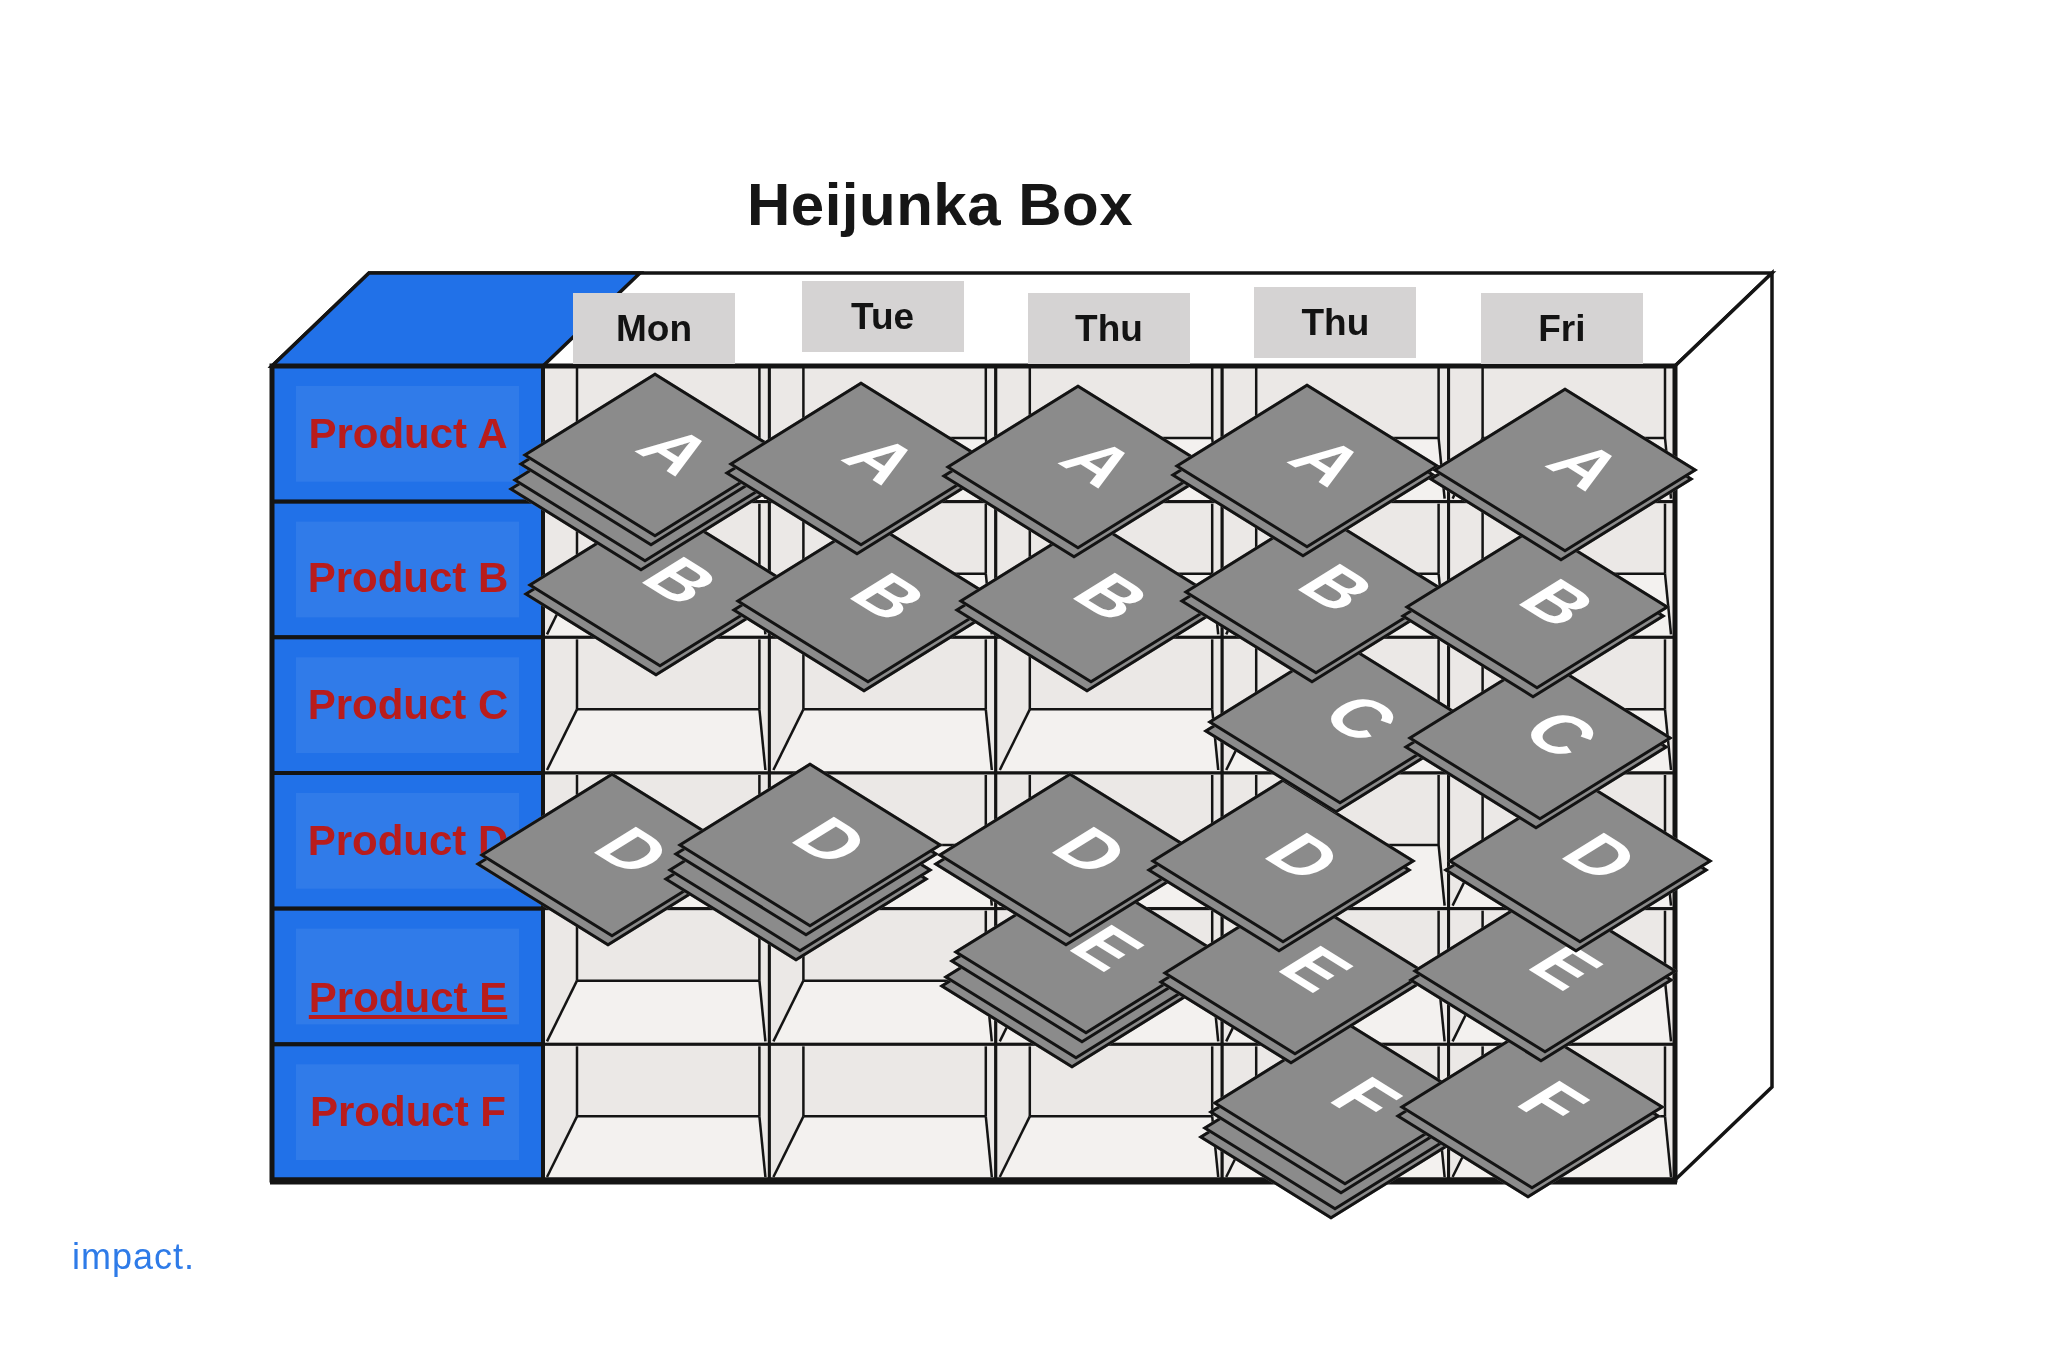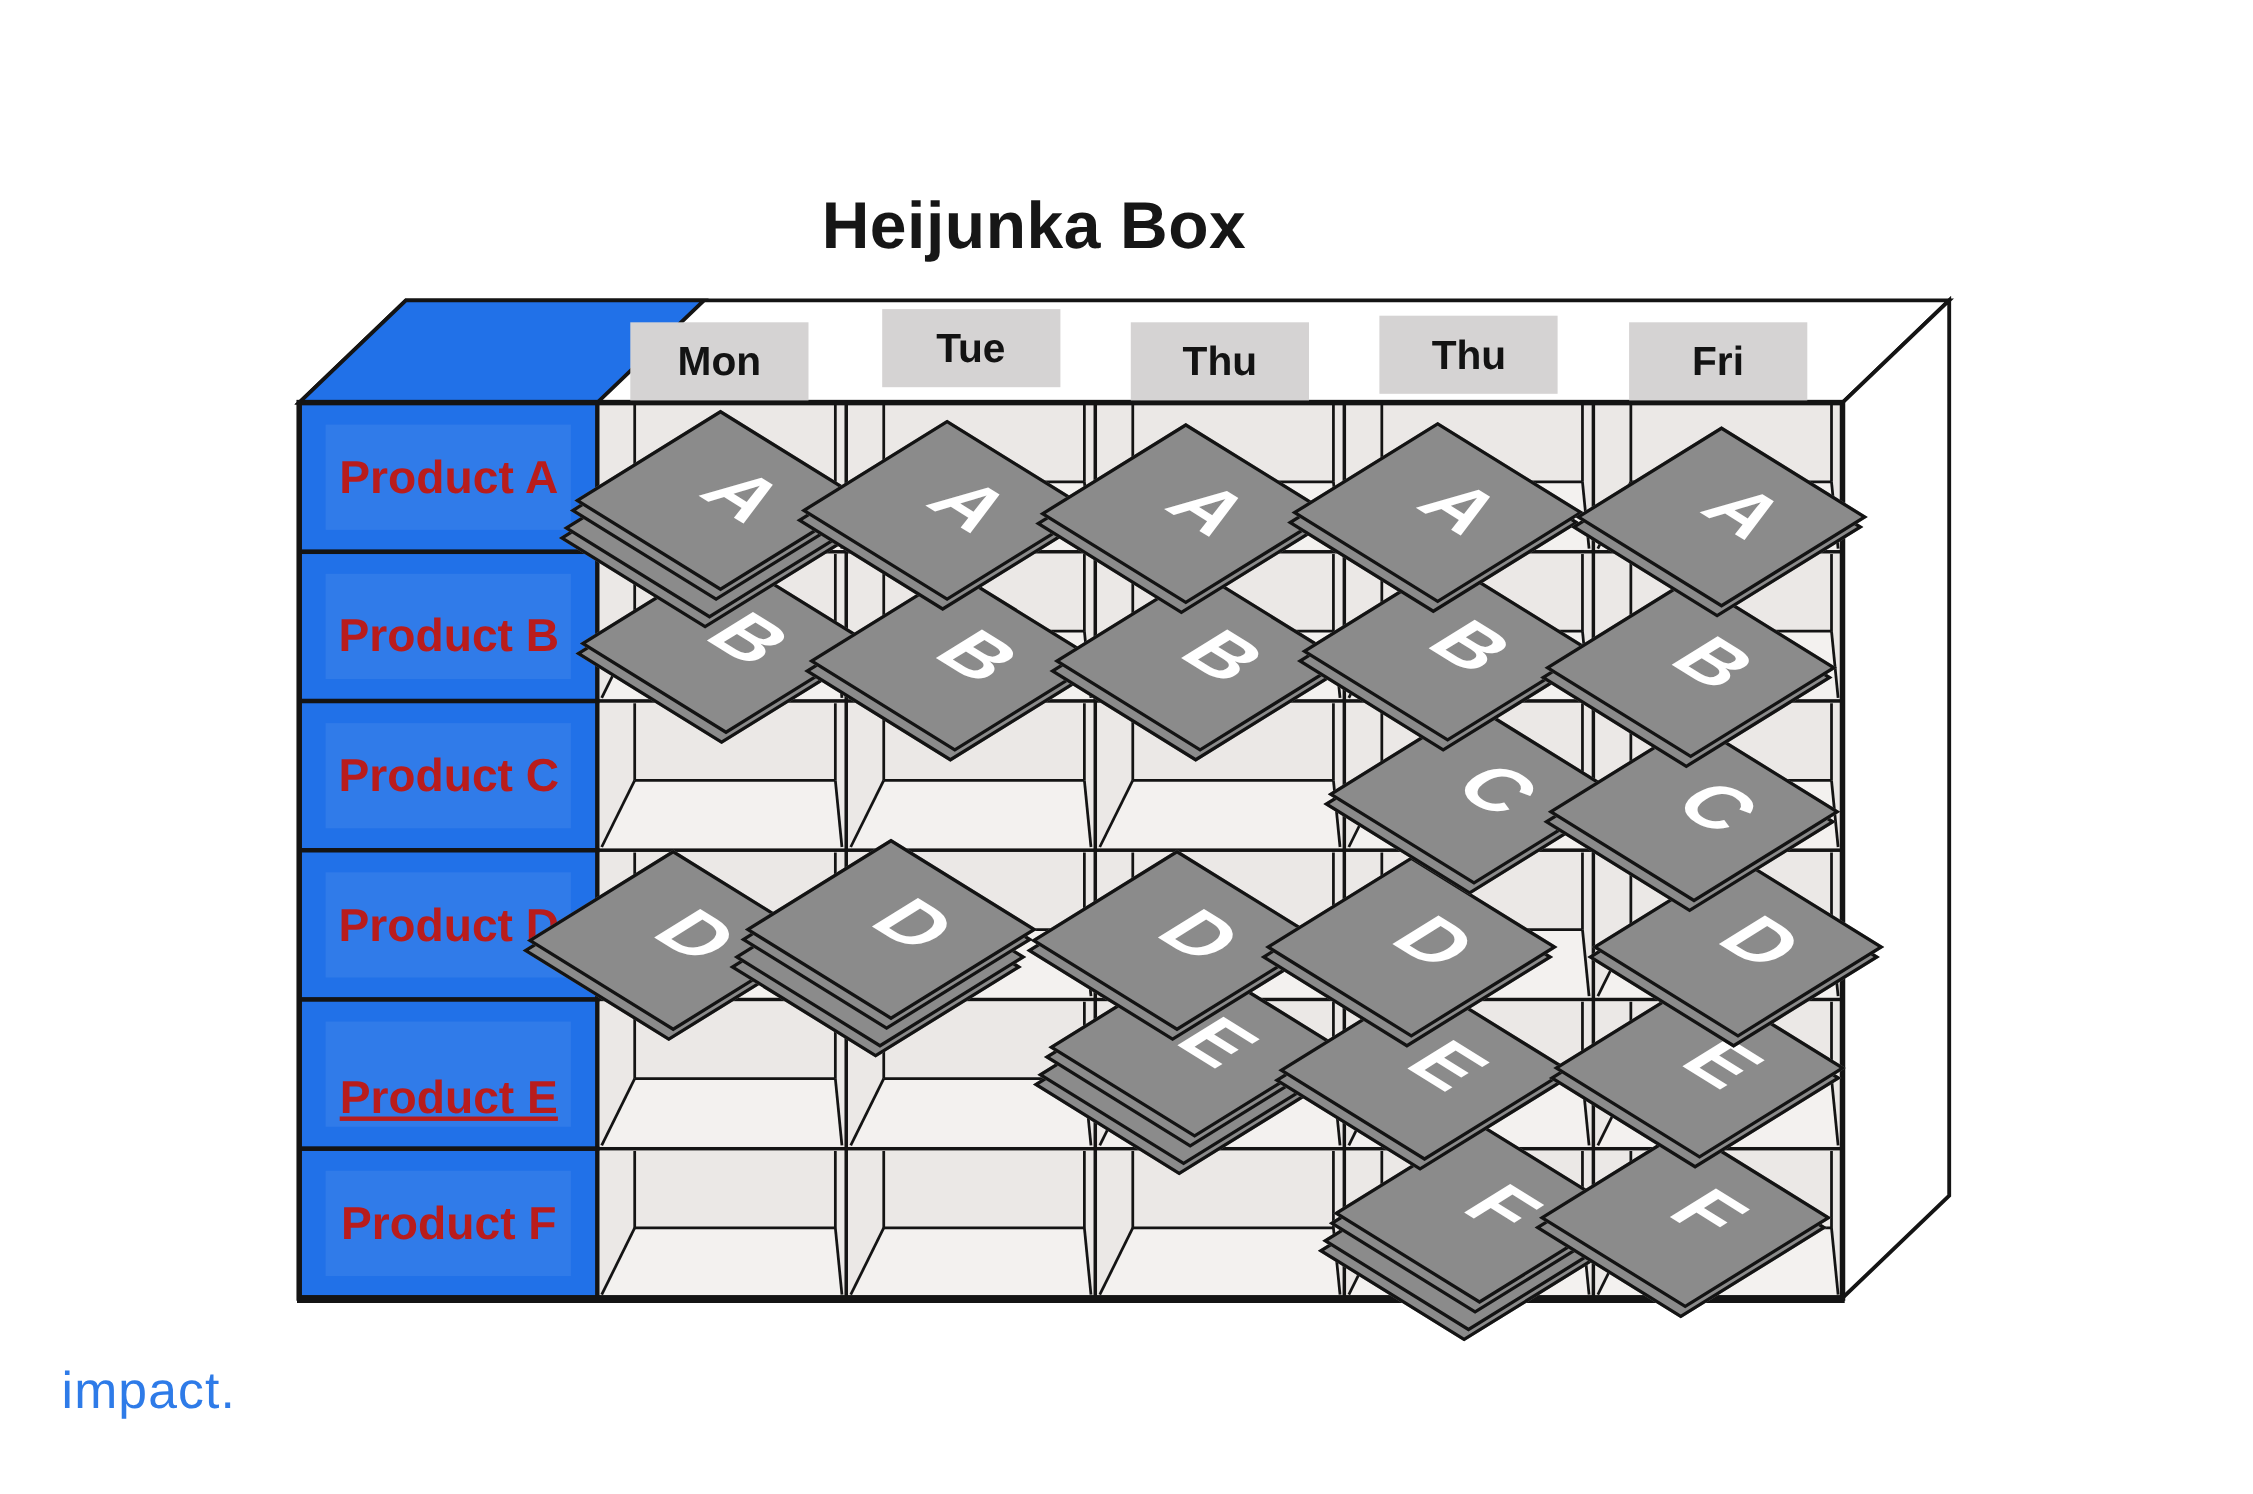--- a/index.html
+++ b/index.html
@@ -29,21 +29,21 @@
     position:absolute; width:188px; height:188px; box-sizing:border-box;
     background:#8B8B8B; border:4px solid #131313;
     transform: scaleY(0.62) rotate(45deg);
     display:flex; align-items:center; justify-content:center;
   }
   .card-letter {
     font-weight:700; font-size:86px; color:#ffffff;
     position:relative; left:10px; top:-20px; user-select:none;
   }
   #brand-logo {
-    position:absolute; left:56px; top:1236px; font-size:47px; font-weight:400;
+    position:absolute; left:72px; top:1236px; font-size:36px; font-weight:400;
     color:#2E7BE8; letter-spacing:1px; z-index:6;
   }
   #cards-layer { position:absolute; left:0; top:0; width:100%; height:100%; z-index:4; }
 </style>
 </head>
 <body>
 
 <div id="canvas">
   <div id="page-title">Heijunka Box</div>
   <svg id="box-svg" width="2048" height="1358" viewBox="0 0 2048 1358">

